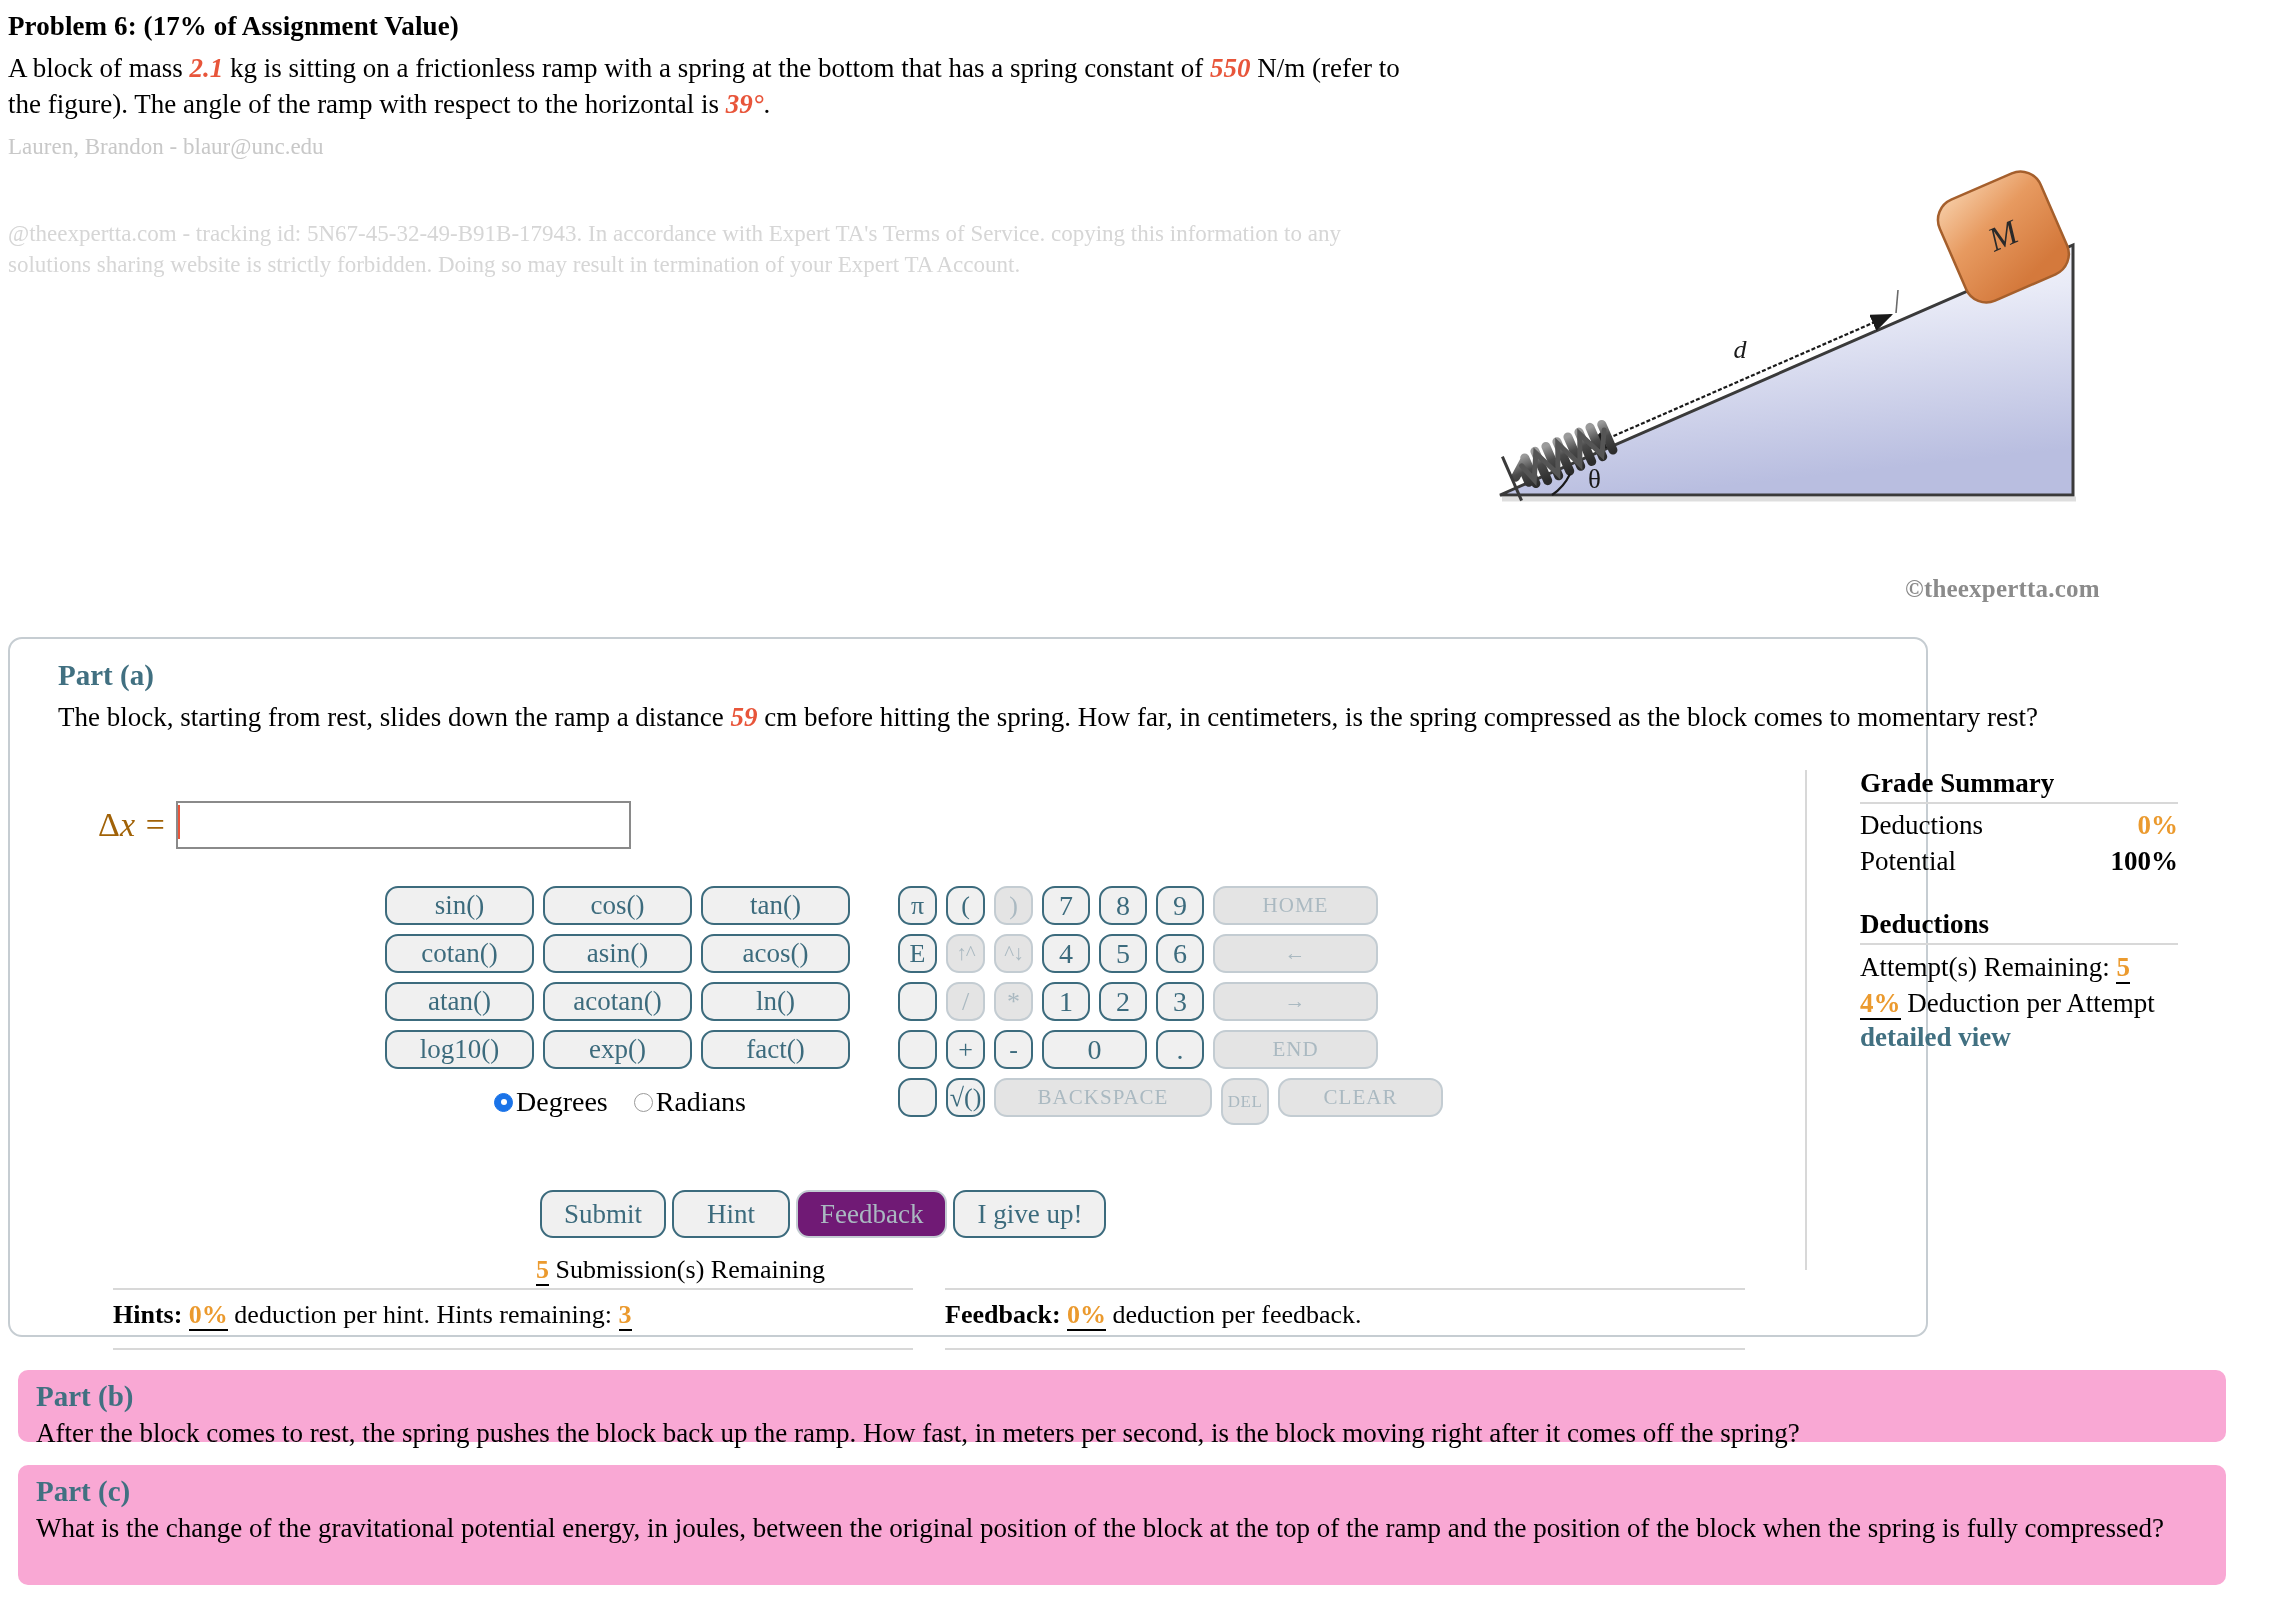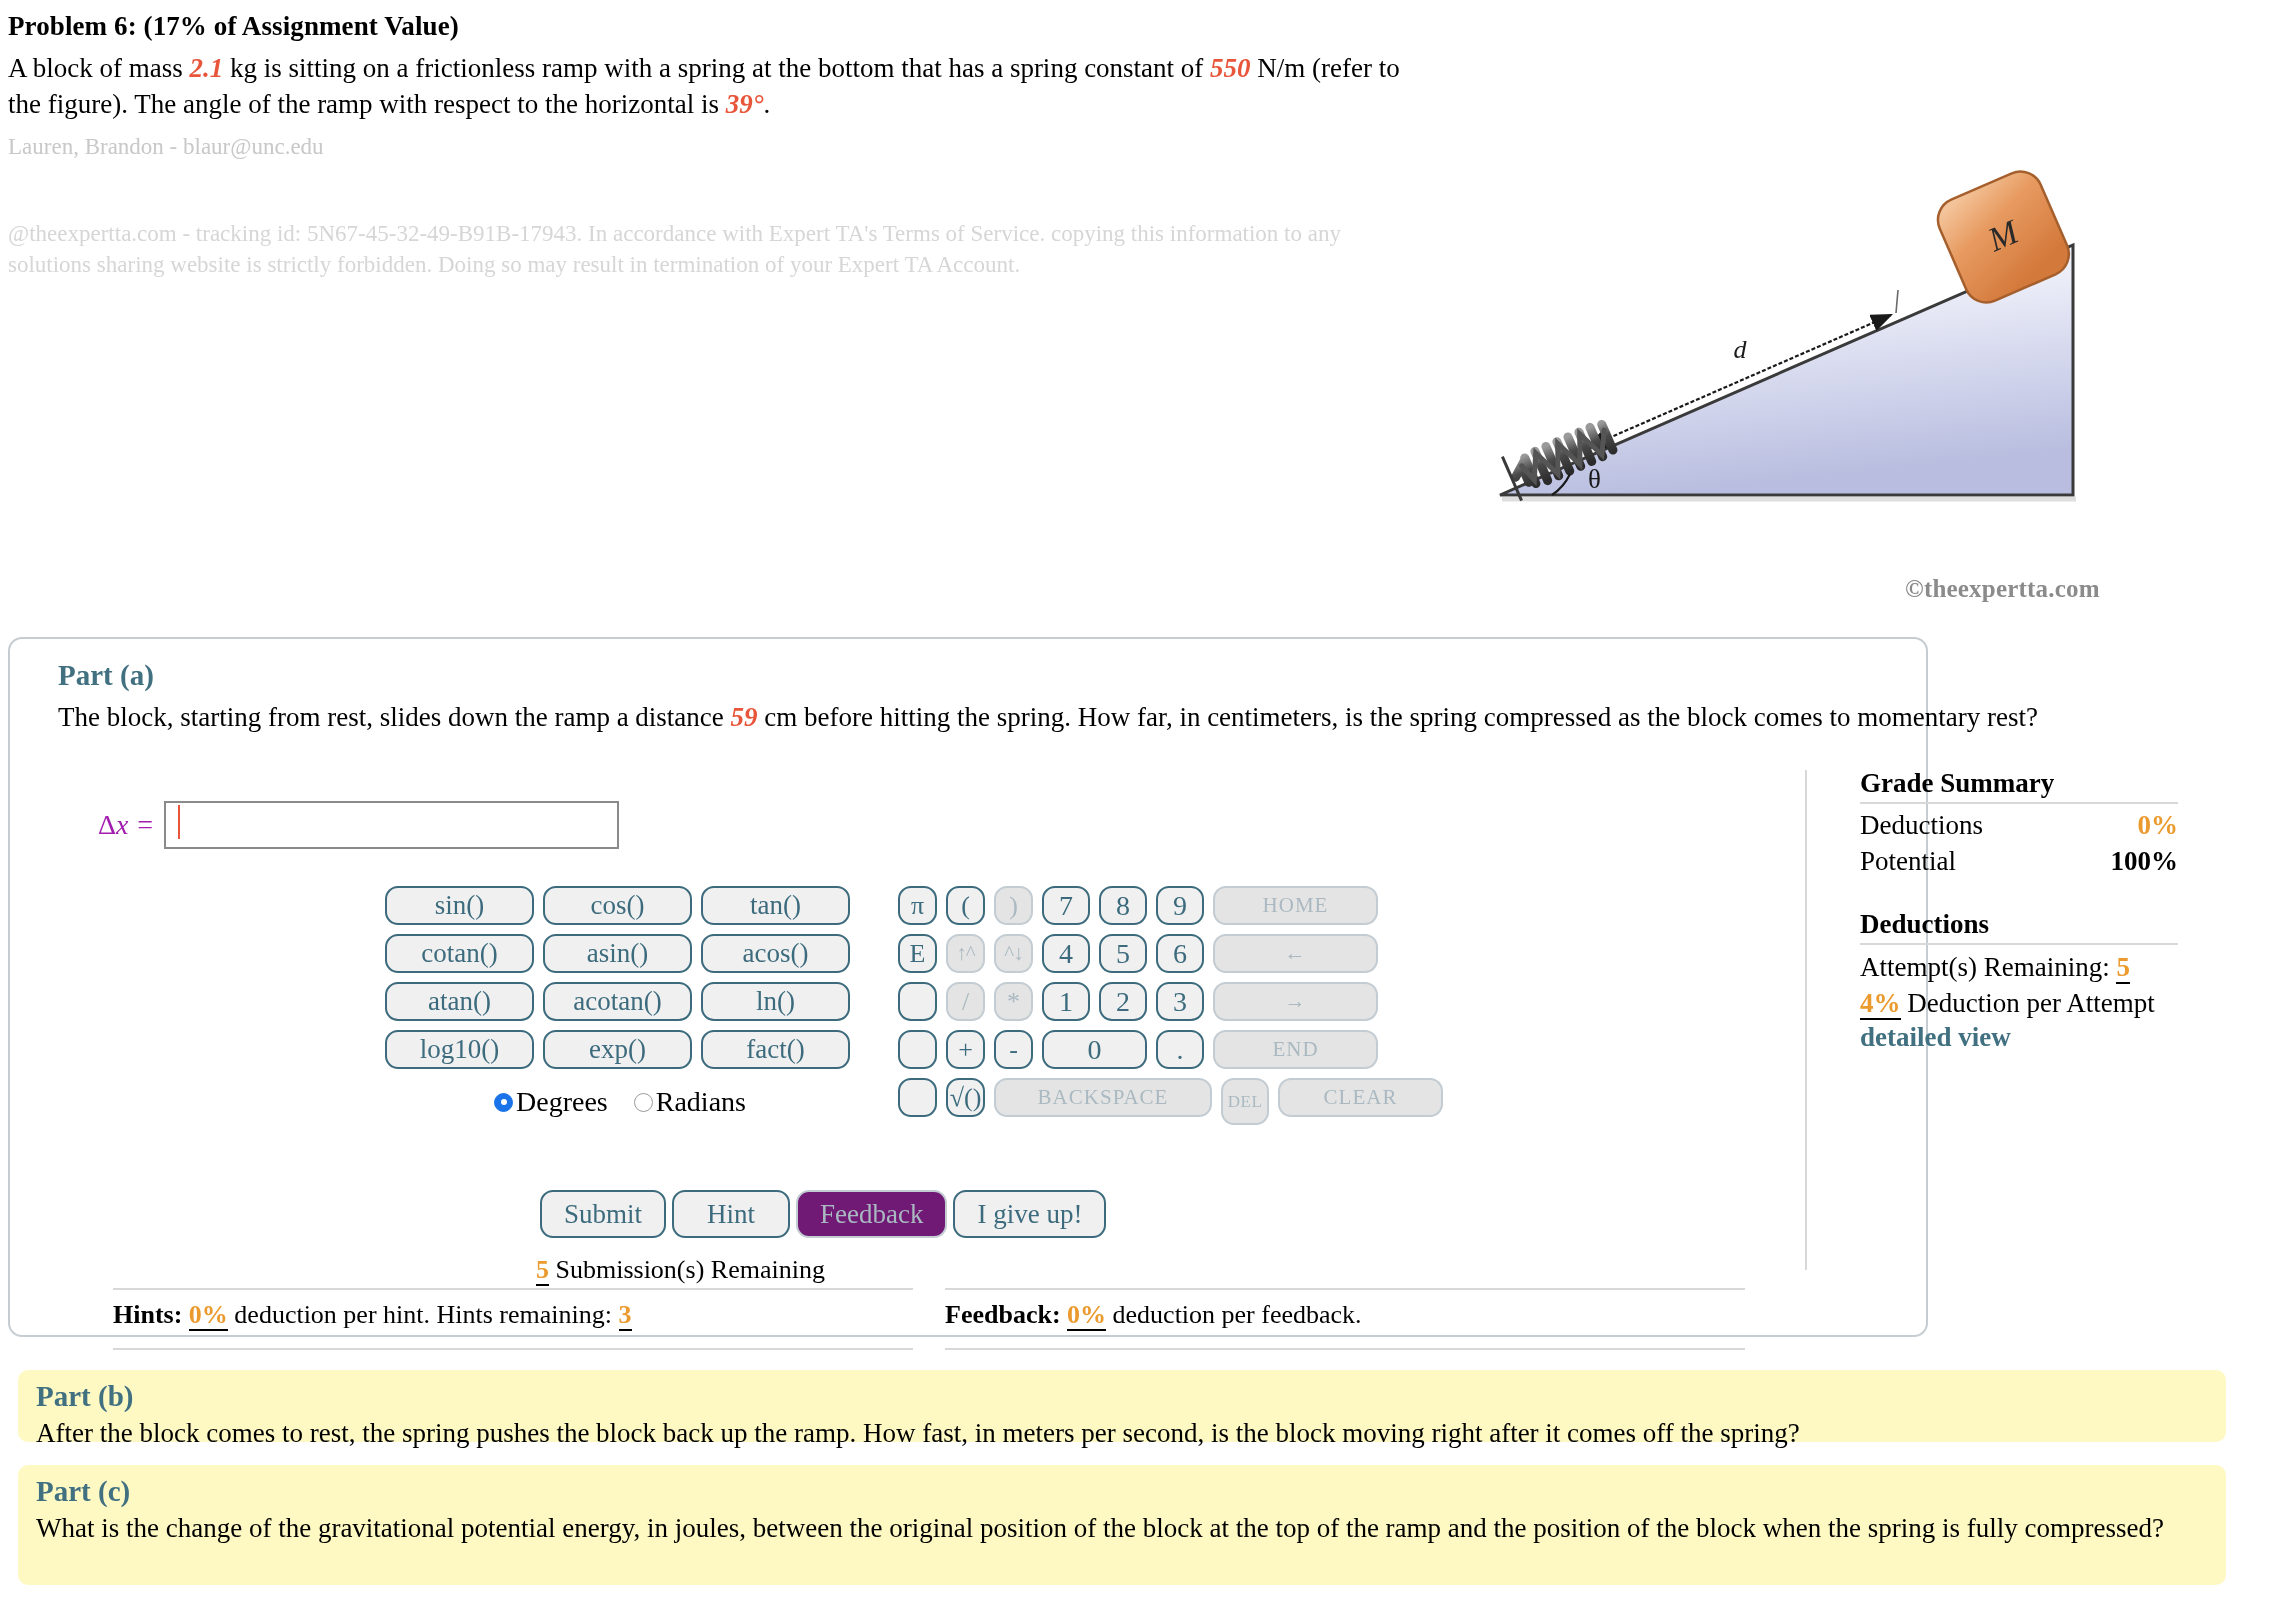--- a/index.html
+++ b/index.html
@@ -96,23 +96,23 @@
   }
 
   
   .answer-row {
     position: absolute;
     left: 88px; top: 162px;
     display: flex;
     align-items: center;
   }
   .answer-label {
-    font-size: 28px;
+    font-size: 34px;
     font-style: italic;
-    color: #a21caf;
+    color: #a16207;
     margin-right: 10px;
     white-space: nowrap;
   }
   .answer-label .delta { font-style: normal; }
   .answer-input {
     width: 455px; height: 48px;
     border: 2px solid #8a8a8a;
     background: #fff;
     font-size: 24px;
     padding: 2px 6px;
@@ -279,21 +279,21 @@
   .gs-row .gs-val-bold { font-weight: bold; }
   .gs-sub { margin-top: 30px; }
   .gs-line { line-height: 1.34; }
   .link { color: #417081; font-weight: bold; }
 
   
   .part-box {
     position: absolute;
     left: 18px;
     width: 2208px;
-    background: #fef9c3;
+    background: #f9a8d4;
     border-radius: 10px;
     padding: 12px 18px 14px 18px;
   }
   #part-b-box { top: 1370px; height: 72px; }
   #part-c-box { top: 1465px; height: 120px; }
   .part-box .part-heading { margin-bottom: 4px; }
   .part-box .pbody {
     font-size: 27px;
     color: #000;
     line-height: 1.38;

